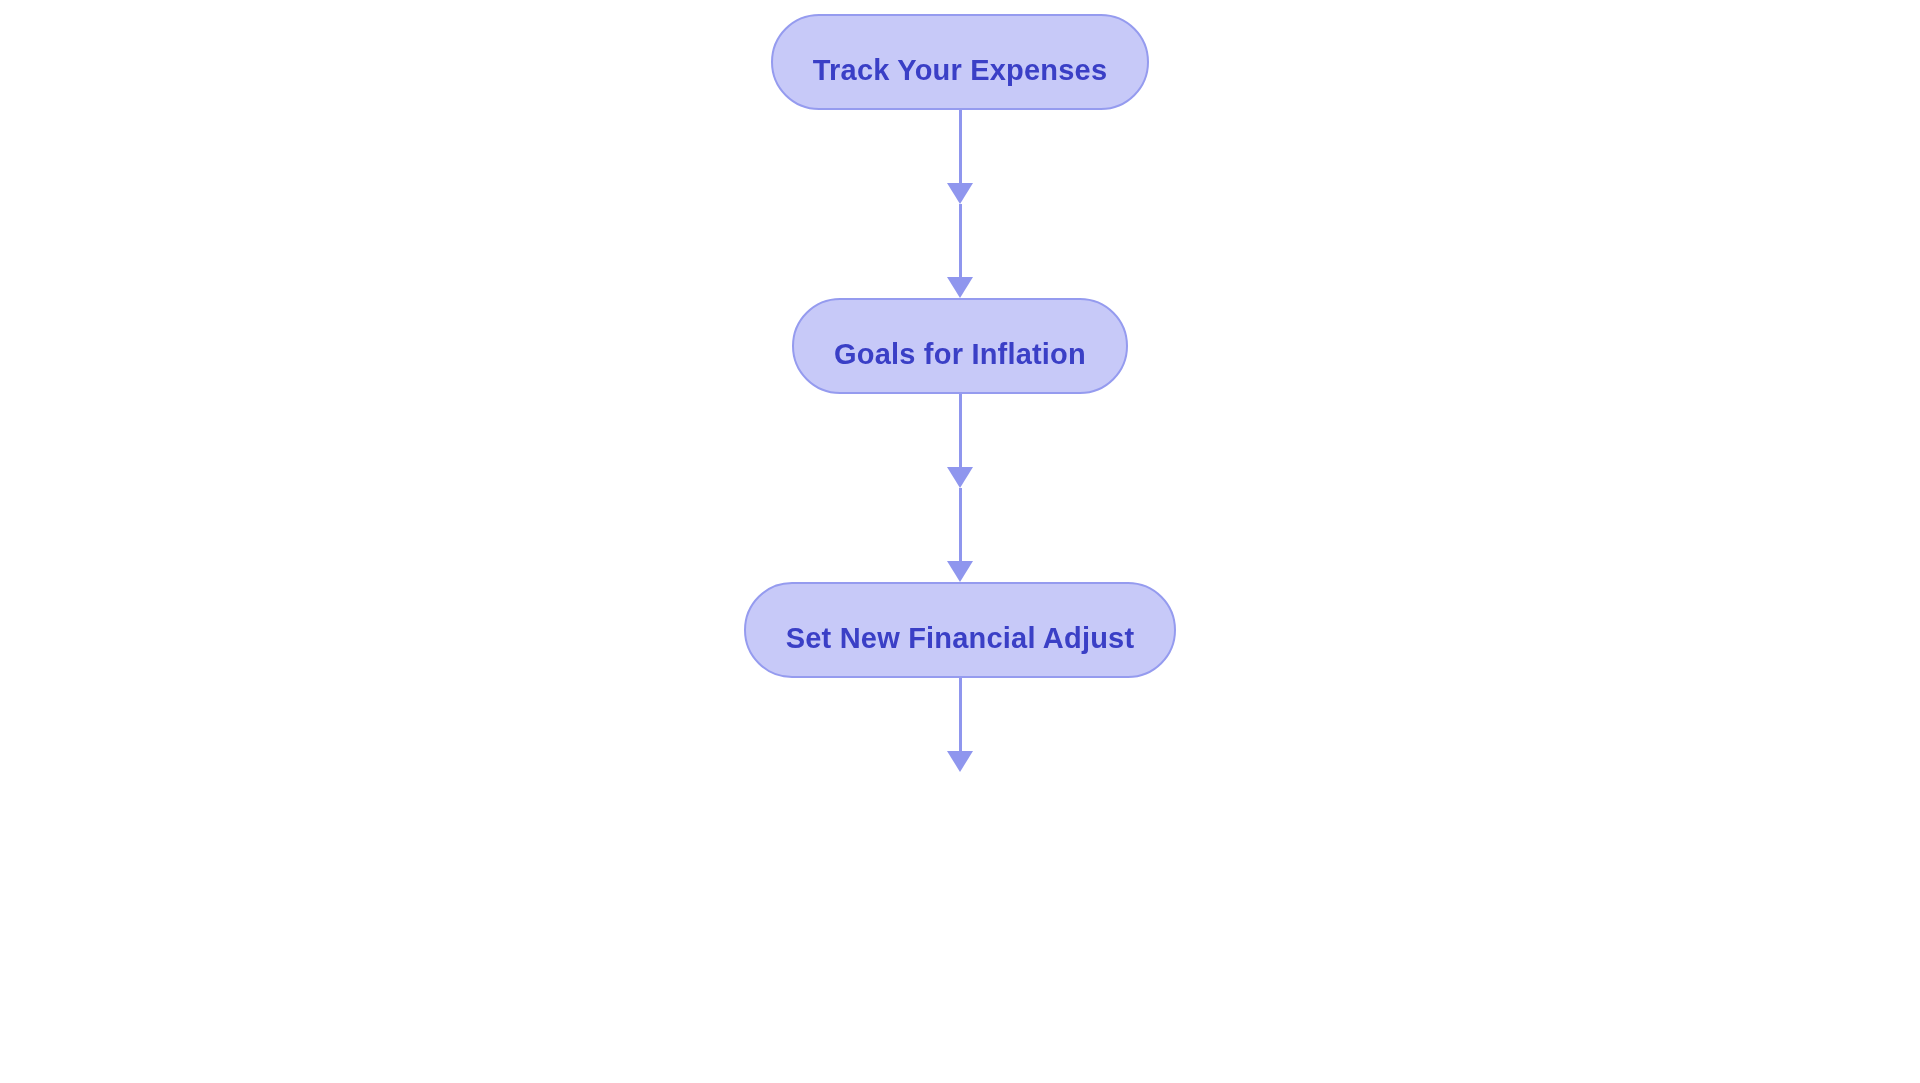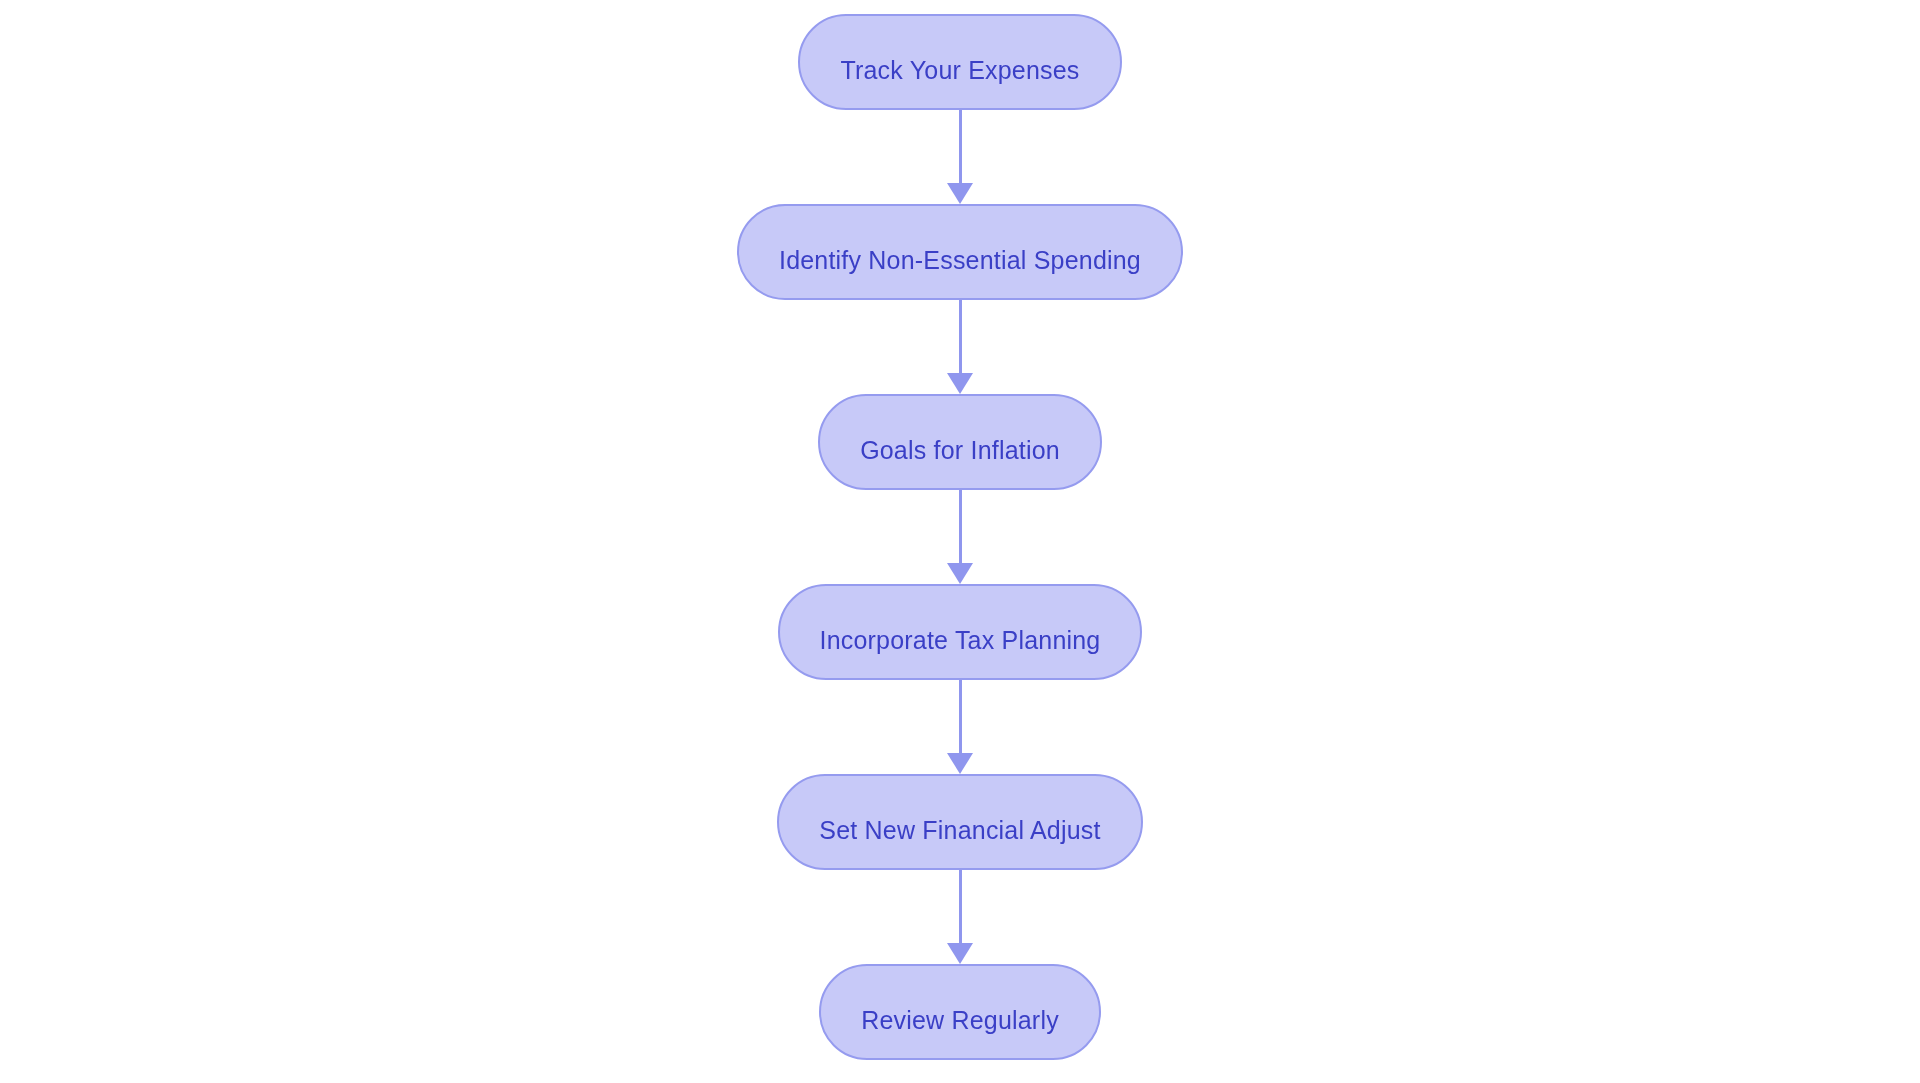--- a/index.html
+++ b/index.html
@@ -26,22 +26,22 @@
     box-sizing: border-box;
     display: flex;
     align-items: center;
     justify-content: center;
     padding: 0 40px;
     border-radius: 48px;
     background: var(--node-fill, #c7c9f8);
     border: 2px solid var(--node-border, #959bef);
   }
   .node-label {
-    font-size: 25px;
-    font-weight: 400;
+    font-size: 29px;
+    font-weight: 700;
     letter-spacing: 0.2px;
     color: var(--node-text, #3a3fc6);
     white-space: nowrap;
     margin-top: 16px;
   }
   .arrow {
     height: 94px;
     min-height: 94px;
     display: flex;
     flex-direction: column;
@@ -67,53 +67,44 @@
 
   <div class="node">
     <span class="node-label">Track Your Expenses</span>
   </div>
 
   <div class="arrow">
     <div class="arrow-line"></div>
     <div class="arrow-head"></div>
   </div>
 
-  <div class="node">
-    <span class="node-label">Identify Non-Essential Spending</span>
-  </div>
 
   <div class="arrow">
     <div class="arrow-line"></div>
     <div class="arrow-head"></div>
   </div>
 
   <div class="node">
     <span class="node-label">Goals for Inflation</span>
   </div>
 
   <div class="arrow">
     <div class="arrow-line"></div>
     <div class="arrow-head"></div>
   </div>
 
-  <div class="node">
-    <span class="node-label">Incorporate Tax Planning</span>
-  </div>
 
   <div class="arrow">
     <div class="arrow-line"></div>
     <div class="arrow-head"></div>
   </div>
 
   <div class="node">
     <span class="node-label">Set New Financial Adjust</span>
   </div>
 
   <div class="arrow">
     <div class="arrow-line"></div>
     <div class="arrow-head"></div>
   </div>
 
-  <div class="node">
-    <span class="node-label">Review Regularly</span>
-  </div>
 
 </div>
 
 </body></html>

